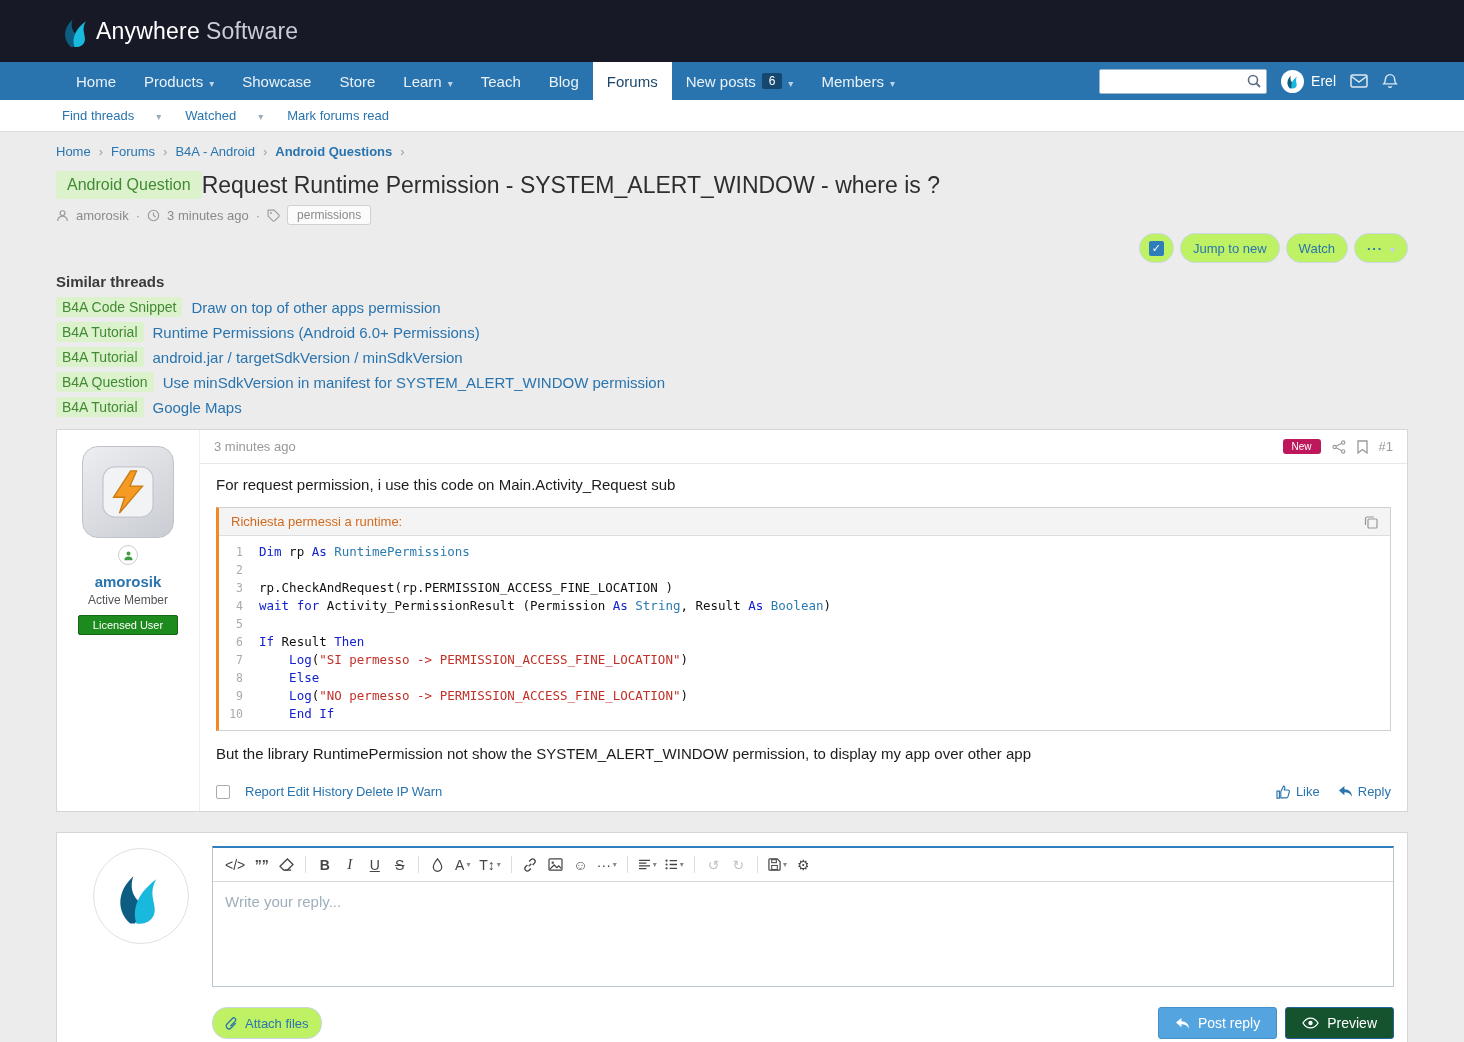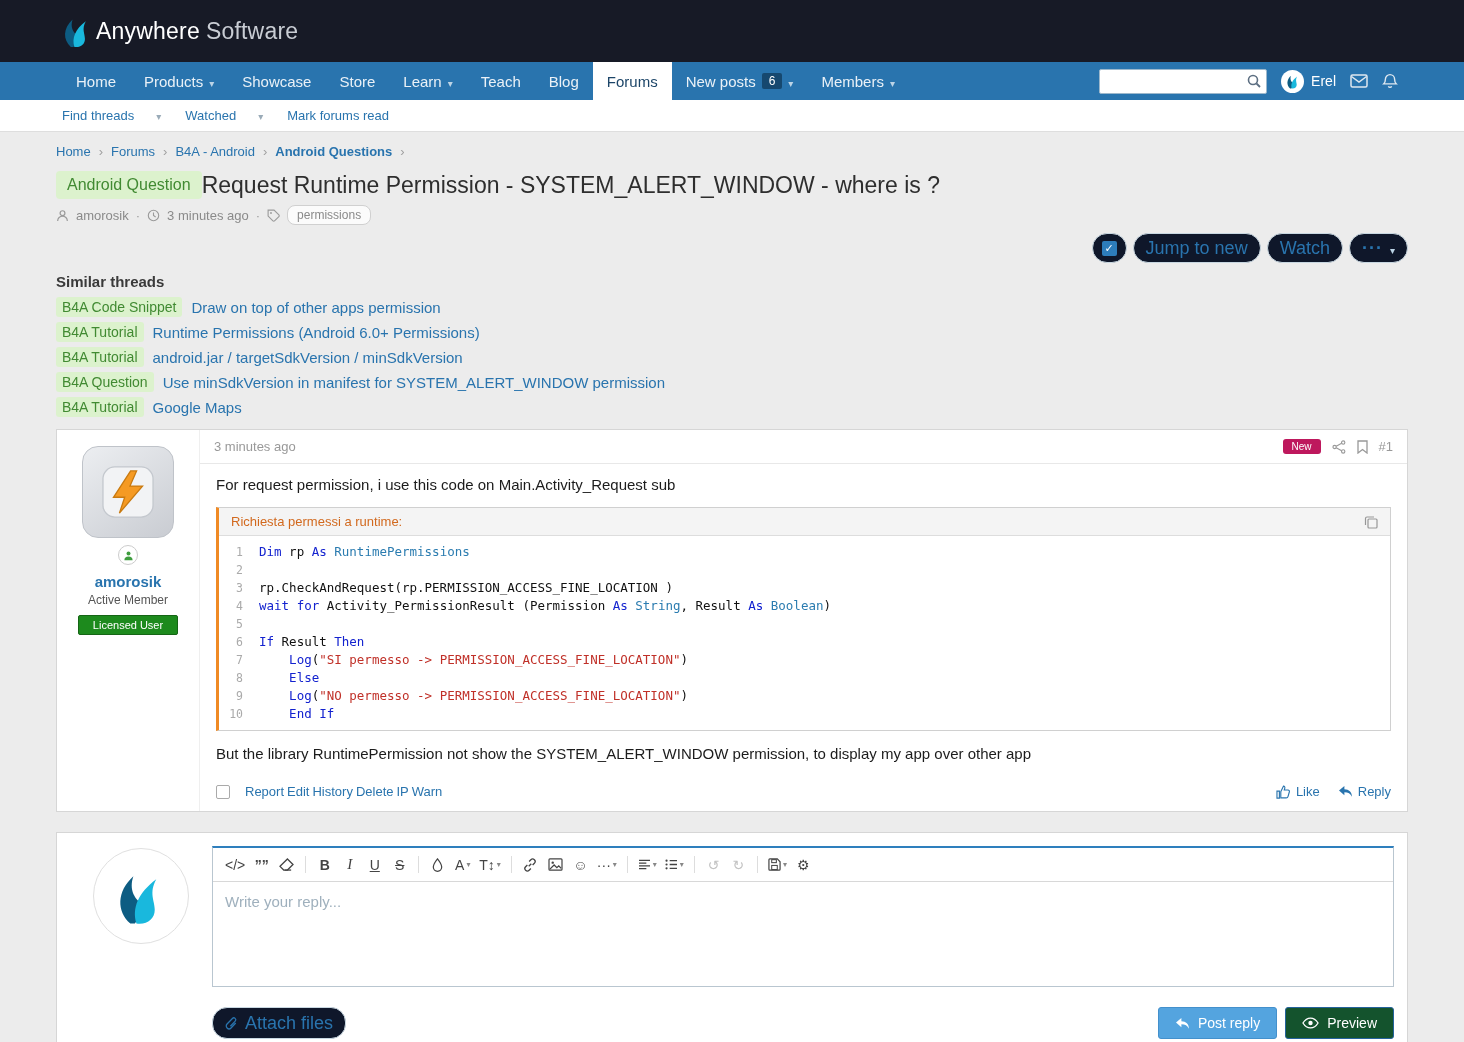--- a/index.html
+++ b/index.html
@@ -42,25 +42,25 @@
 .breadcrumb a.current{font-weight:700}
 .crumb-sep::after{content:"›";color:#a0a0a0;font-size:13px}
 
 .title-row{margin-top:12px;display:flex;align-items:center;}
 .q-badge{background:#dcf2cd;color:#418a32;font-size:16px;padding:5px 11px;border-radius:4px}
 .page-title{font-size:23px;color:#2e2e2e;font-weight:400}
 
 .meta-row{margin-top:6px;display:flex;align-items:center;gap:7px;color:#8a8a8a;font-size:13px}
 .meta-row a{color:#8a8a8a}
 .dot::after{content:"·";color:#9a9a9a}
-.tag-chip{border:1px solid #d0d0d0;background:#fbfbfb;color:#767676;padding:2px 9px;border-radius:8px;font-size:12px}
+.tag-chip{border:1px solid #d0d0d0;background:#fbfbfb;color:#767676;padding:2px 9px;border-radius:3px;font-size:12px}
 .meta-ic{display:inline-flex;color:#9a9a9a}
 
 .actions-row{display:flex;justify-content:flex-end;gap:6px;margin-top:8px}
-.btn{display:inline-flex;align-items:center;gap:7px;background:#0f172a;border:1px solid #c8d7e1;color:#2974ae;font-size:18px;height:30px;padding:0 12px;border-radius:15px}
+.btn{display:inline-flex;align-items:center;gap:7px;background:#bef264;border:1px solid #c8d7e1;color:#2974ae;font-size:13px;height:30px;padding:0 12px;border-radius:15px}
 .btn.icon-only{padding:0 9px}
 .checkbox-blue{width:15px;height:15px;background:#2d7dbb;border-radius:2px;color:#fff;font-size:11px;display:flex;align-items:center;justify-content:center}
 .checkbox-blue::after{content:"✓"}
 .ellipsis-glyph::after{content:"···";font-weight:700;letter-spacing:1px}
 
 
 .similar{margin-top:4px}
 .similar h2{font-size:15px;color:#3a3a3a;font-weight:700;margin:10px 0 7px}
 .sim-row{display:flex;align-items:center;gap:9px;margin-bottom:5px}
 .sim-badge{background:#dcf2cd;color:#418a32;font-size:14px;padding:2px 6px;border-radius:3px;white-space:nowrap}

